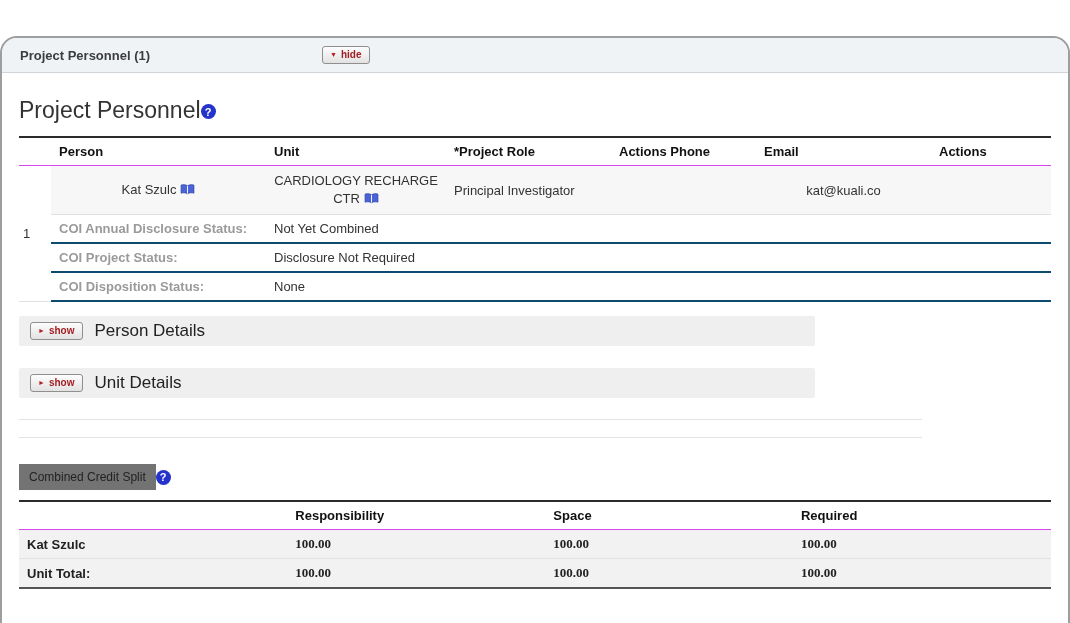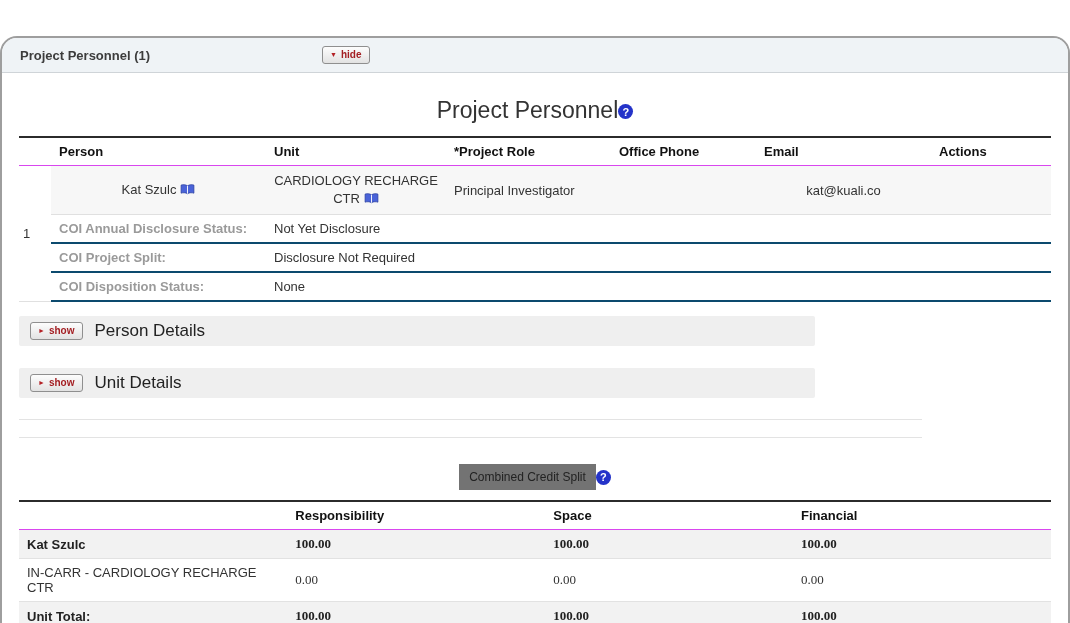--- a/index.html
+++ b/index.html
@@ -42,21 +42,21 @@
     line-height: 1.1;
   }
   .toggle-btn .arrow { font-size: 7px; color: #b32025; }
   .panel-header .toggle-btn { margin-left: 172px; }
 
   .content { padding: 14px 17px 0 17px; }
 
   .heading-row {
     display: flex;
     align-items: center;
-    justify-content: center;
+    justify-content: flex-start;
   }
   h1.section-heading {
     font-size: 23px;
     font-weight: 400;
     color: #333;
     margin: 10px 0 12px 0;
   }
   h2.credit-heading {
     display: inline-block;
     font-size: 12px;
@@ -166,21 +166,21 @@
           <col class="c-phone">
           <col class="c-email">
           <col class="c-actions">
       </colgroup>
       <thead>
         <tr>
           <th></th>
           <th>Person</th>
           <th>Unit</th>
           <th>*Project Role</th>
-          <th>Office Phone</th>
+          <th>Actions Phone</th>
           <th>Email</th>
           <th>Actions</th>
         </tr>
       </thead>
       <tbody>
         <tr class="person-row">
           <td class="num" rowspan="4">1</td>
           <td class="cell-person">
             <span>Kat Szulc</span><span class="book-icon"><svg viewBox="0 0 16 12" width="15" height="11">
                   <path d="M8 2 C6 0.5 3 0.5 1 1.2 V10 C3 9.3 6 9.3 8 10.6 C10 9.3 13 9.3 15 10 V1.2 C13 0.5 10 0.5 8 2 Z" fill="#4a63d8" stroke="#2b3f9e" stroke-width="0.8"></path>
@@ -193,24 +193,24 @@
                   <path d="M8 2 V10.6" stroke="#ffffff" stroke-width="1"></path>
                 </svg></span>
           </td>
           <td>Principal Investigator</td>
           <td></td>
           <td class="cell-email">kat@kuali.co</td>
           <td></td>
         </tr>
         <tr class="coi-row">
           <td class="coi-label">COI Annual Disclosure Status:</td>
-          <td colspan="5">Not Yet Disclosure</td>
+          <td colspan="5">Not Yet Combined</td>
         </tr>
         <tr class="coi-row">
-          <td class="coi-label">COI Project Split:</td>
+          <td class="coi-label">COI Project Status:</td>
           <td colspan="5">Disclosure Not Required</td>
         </tr>
         <tr class="coi-row">
           <td class="coi-label">COI Disposition Status:</td>
           <td colspan="5">None</td>
         </tr>
       </tbody>
     </table>
 
     <div class="details-bar first">
@@ -245,36 +245,30 @@
           <col class="c-name">
             <col class="c-resp">
             <col class="c-space">
             <col class="c-fin">
         </colgroup>
         <thead>
           <tr>
             <th></th>
             <th>Responsibility</th>
             <th>Space</th>
-            <th>Financial</th>
+            <th>Required</th>
           </tr>
         </thead>
         <tbody>
           <tr class="bold shaded">
             <td>Kat Szulc</td>
             <td class="val">100.00</td>
             <td class="val">100.00</td>
             <td class="val">100.00</td>
           </tr>
-          <tr>
-            <td>IN-CARR - CARDIOLOGY RECHARGE CTR</td>
-            <td class="val">0.00</td>
-            <td class="val">0.00</td>
-            <td class="val">0.00</td>
-          </tr>
           <tr class="bold shaded strong-bottom">
             <td>Unit Total:</td>
             <td class="val">100.00</td>
             <td class="val">100.00</td>
             <td class="val">100.00</td>
           </tr>
 
         </tbody>
       </table>
     </div>

